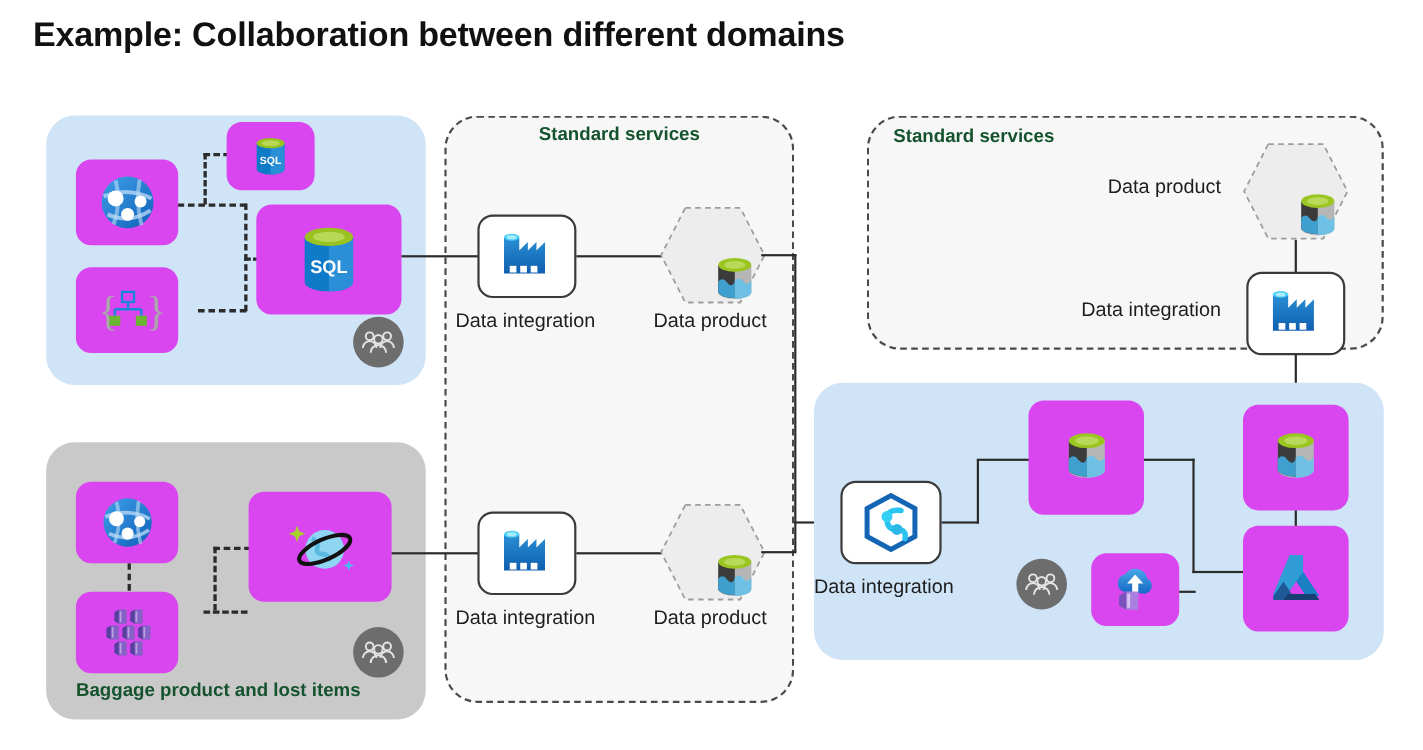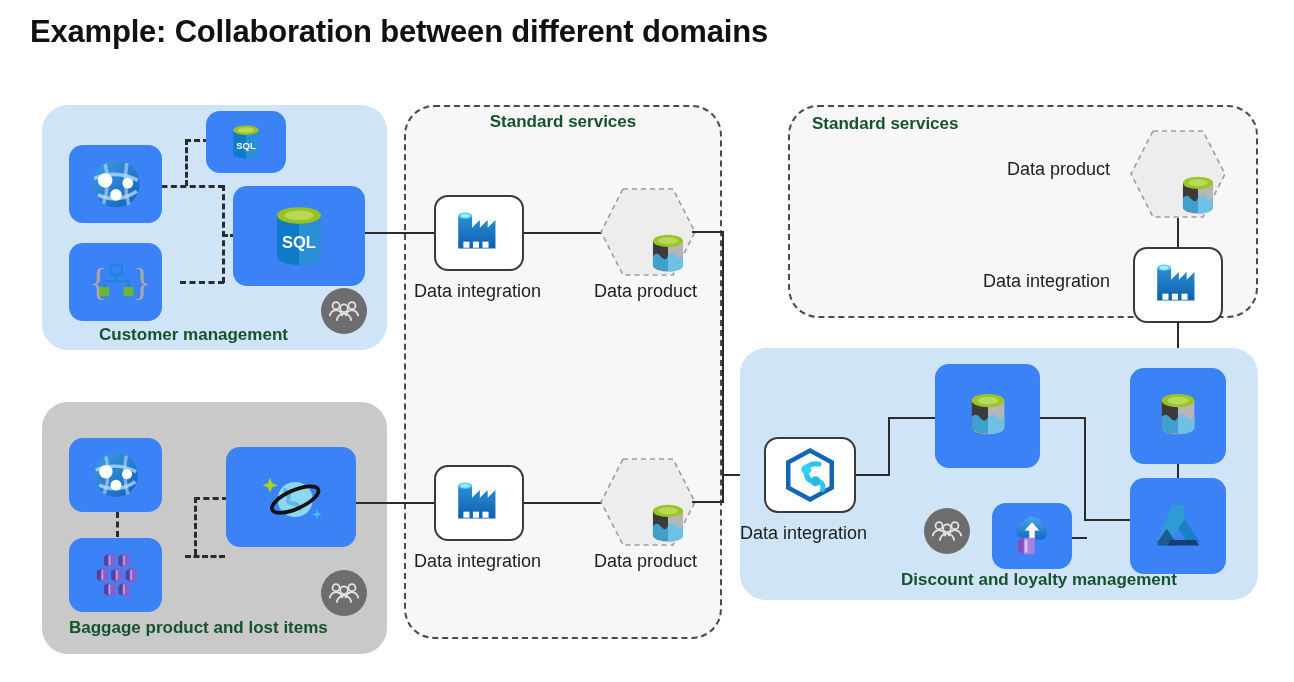--- a/index.html
+++ b/index.html
@@ -16,21 +16,21 @@
   .panel{position:absolute;box-sizing:border-box;}
   .panel-blue{background:#cfe4f7;border-radius:26px;}
   .panel-gray{background:#c9c9c9;border-radius:26px;}
   .panel-dashed{background:#f7f7f7;border:2px dashed #4a4a4a;border-radius:30px;}
 
   .panel-label{position:absolute;font-size:17px;font-weight:bold;color:#14532d;
                white-space:nowrap;}
   .panel-label.center{text-align:center;}
 
   
-  .tile{position:absolute;background:#3b82f6;border-radius:14px;
+  .tile{position:absolute;background:#d946ef;border-radius:14px;
         display:flex;align-items:center;justify-content:center;box-sizing:border-box;}
   .tile-white{position:absolute;background:#ffffff;border:2px solid #3a3a3a;
         border-radius:14px;display:flex;align-items:center;justify-content:center;
         box-sizing:border-box;}
 
   
   .hexwrap{position:absolute;display:flex;align-items:center;justify-content:center;}
   .hexwrap svg{position:absolute;left:0;top:0;}
   .hexwrap .ic{position:relative;z-index:2;}
 
@@ -130,21 +130,20 @@
         <circle cx="8" cy="7" r="4" fill="none" stroke="#e4e4e4" stroke-width="2"></circle>
         <circle cx="26" cy="7" r="4" fill="none" stroke="#e4e4e4" stroke-width="2"></circle>
         <circle cx="17" cy="10" r="4.4" fill="none" stroke="#e4e4e4" stroke-width="2"></circle>
         <path d="M1 19 a7 7 0 0 1 14 0" fill="none" stroke="#e4e4e4" stroke-width="2"></path>
         <path d="M19 19 a7 7 0 0 1 14 0" fill="none" stroke="#e4e4e4" stroke-width="2"></path>
         <path d="M9 24 a8 8 0 0 1 16 0" fill="none" stroke="#e4e4e4" stroke-width="2"></path>
       </svg>
     </span>
   </div>
 
-  <div class="panel-label" style="left:99px;top:325px;">Customer management</div>
 
   <div class="panel panel-gray" style="left:42px;top:402px;width:345px;height:252px;"></div>
 
   <div class="dash-v" style="left:116px;top:512px;height:44px;"></div>
   <div class="dash-h" style="left:185px;top:555px;width:40px;"></div>
   <div class="dash-v" style="left:194px;top:497px;height:58px;"></div>
   <div class="dash-h" style="left:194px;top:497px;width:34px;"></div>
 
   <div class="tile" style="left:69px;top:438px;width:93px;height:74px;">
     <span>
@@ -463,15 +462,14 @@
     <span>
       <svg width="56" height="54" viewBox="0 0 60 58">
         <path d="M24 6 h13 v16 l16 24 h-13 l-10 -15 z" fill="#1b7fc4"></path>
         <path d="M24 6 h13 v16 l-19 28 l-10 -6 z" fill="#2f9cd6"></path>
         <path d="M8 46 l10 -14 l12 18 h-22 z" fill="#1e5a96"></path>
         <path d="M18 50 h35 l-4 -6 h-27 z" fill="#173f73"></path>
       </svg>
     </span>
   </div>
 
-  <div class="panel-label" style="left:901px;top:570px;">Discount and loyalty management</div>
 
 </div>
 
 </body></html>

